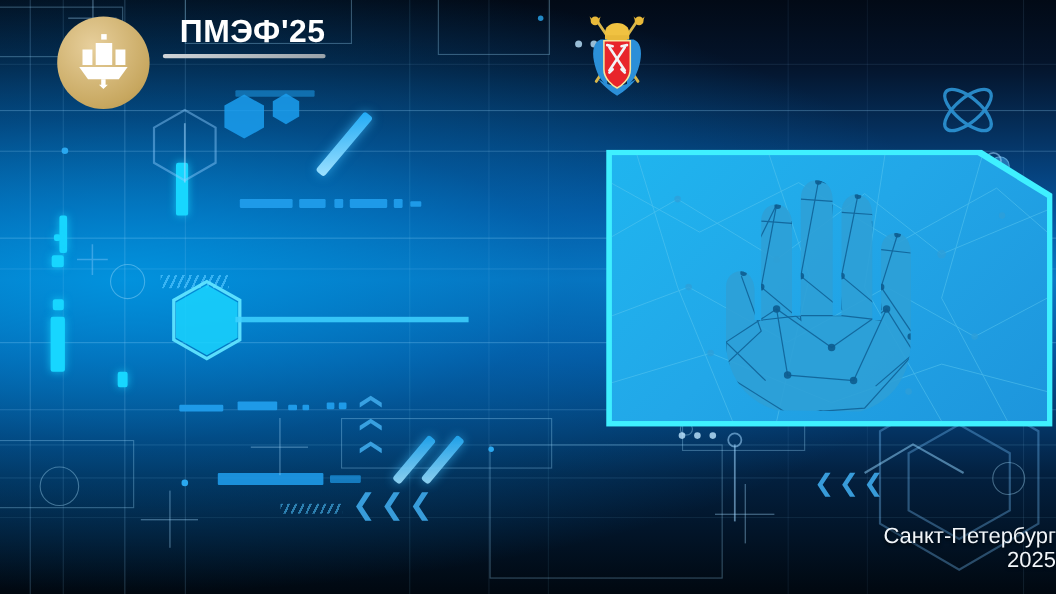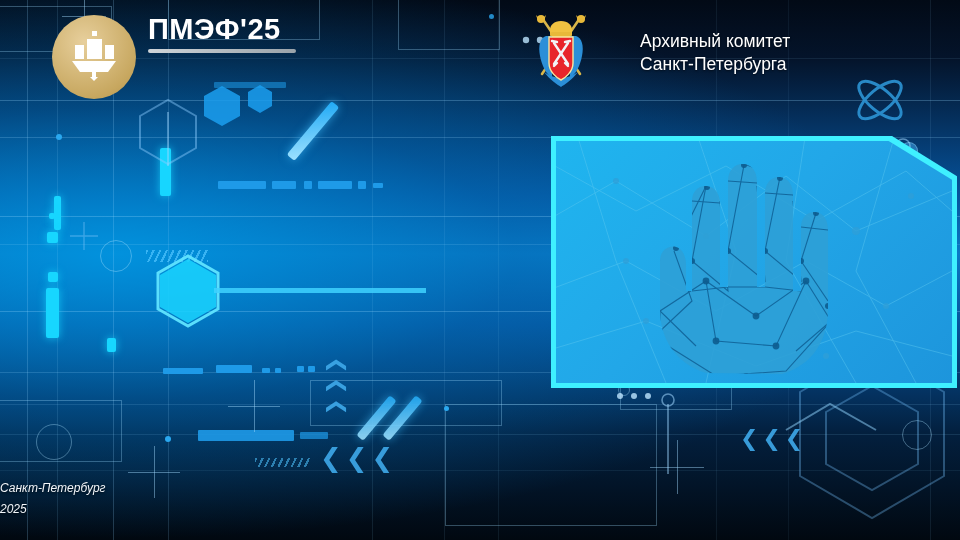--- a/index.html
+++ b/index.html
@@ -30,21 +30,21 @@
   .plus:before,.plus:after{content:"";position:absolute;background:rgba(165,220,255,.45);}
   .plus:before{left:0;right:0;top:50%;height:1px;}
   .plus:after{top:0;bottom:0;left:50%;width:1px;}
 
   
   .hdr{position:absolute;top:0;left:0;right:0;height:118px;}
   .logo-spief{position:absolute;left:52px;top:14px;width:220px;height:90px;}
   .coin{position:absolute;left:0;top:1px;width:84px;height:84px;border-radius:50%;
         background:radial-gradient(circle at 38% 32%,#e7cf9c,#c7a75f 72%,#b2924c);}
   .ship{position:absolute;left:16px;top:16px;width:52px;height:52px;}
-  .pm-wrap{position:absolute;left:96px;top:0;}
+  .pm-wrap{position:absolute;left:96px;top:0;text-align:right;}
   .pm-big{font-weight:bold;font-size:29px;color:#fff;letter-spacing:.5px;line-height:30px;}
   .pm-sm{font-weight:bold;font-size:11.5px;color:#fff;letter-spacing:.4px;line-height:12.6px;margin-top:3px;}
   .pm-rule{margin-top:5px;width:148px;height:4px;border-radius:2px;
            background:linear-gradient(90deg,#cfd4d8,#9aa3aa);}
 
   .arms{position:absolute;left:530px;top:12px;width:62px;height:80px;}
   .org{position:absolute;left:640px;top:30px;color:#fff;font-size:17.5px;line-height:23px;
        text-shadow:0 1px 2px rgba(0,0,0,.55);white-space:pre-line;}
 
   
@@ -58,23 +58,23 @@
     clip-path:polygon(0 0,84% 0,100% 16%,100% 100%,0 100%);
     background:#3ff0ff;filter:blur(.3px);}
   .panel-svg{position:absolute;inset:0;}
 
   
   .title{position:absolute;left:60px;top:186px;width:790px;text-align:center;
     color:#fff;font-weight:bold;font-size:37px;line-height:50px;letter-spacing:.2px;
     text-shadow:0 2px 4px rgba(0,20,45,.55),0 0 2px rgba(0,30,60,.5);}
 
   
-  .foot{position:absolute;left:0;right:0;top:478px;text-align:left;
-    color:#f2f6fa;font-size:12px;line-height:21px;white-space:pre-line;
-    text-shadow:0 1px 3px rgba(0,0,0,.7);font-style:italic;}
+  .foot{position:absolute;left:0;right:0;top:478px;text-align:right;
+    color:#f2f6fa;font-size:20px;line-height:21px;white-space:pre-line;
+    text-shadow:0 1px 3px rgba(0,0,0,.7);}
 </style>
 </head>
 <body>
 
 <div id="slide">
 
   <div class="lay">
     <div class="hline" style="top:100px;"></div>
     <div class="hline" style="top:137px;opacity:.8;"></div>
     <div class="hline" style="top:216px;"></div>
@@ -245,22 +245,20 @@
       </g>
       <path d="M19 25 h24 v26 c0 9 -8 15 -12 17 c-4 -2 -12 -8 -12 -17 z" fill="#e8252b" stroke="#f7e7a0" stroke-width="1.4"></path>
       <g stroke="#f2f4f7" stroke-width="2.4" stroke-linecap="round">
         <line x1="24" y1="31" x2="38" y2="52"></line>
         <line x1="38" y1="31" x2="24" y2="52"></line>
         <path d="M22 29 l5 1 M40 29 l-5 1"></path>
         <path d="M24 54 l3 -3 M38 54 l-3 -3"></path>
       </g>
     </svg>
 
-    <div class="org">Архивный  комитет
-Санкт-Петербурга</div>
   </div>
 
   <div class="panel-edge"></div>
   <div class="panel">
     <svg class="panel-svg" viewBox="0 0 396 242" preserveAspectRatio="none">
       <g stroke="#5ec9f0" stroke-width=".8" fill="none" opacity=".55">
         <path d="M-10 80 L60 40 L150 95 L230 35 L300 90 L396 50"></path>
         <path d="M-10 150 L70 120 L160 170 L250 120 L330 165 L396 130"></path>
         <path d="M-10 20 L80 70 L170 25 L260 80 L350 30 L396 70"></path>
         <path d="M20 -10 L60 120 L110 242 M140 -10 L180 110 L150 242

